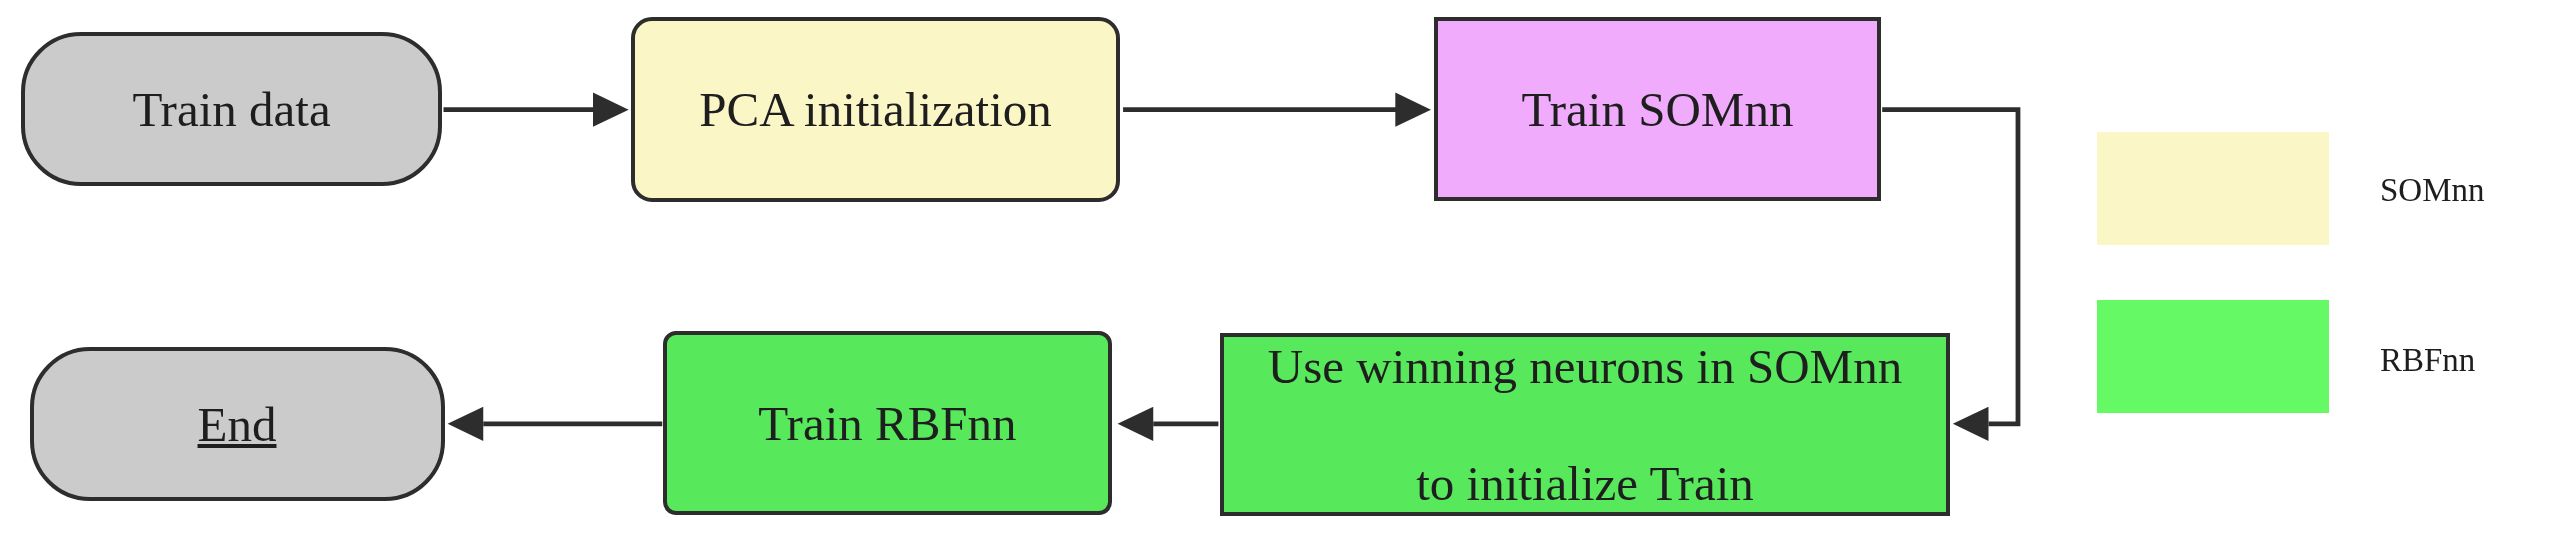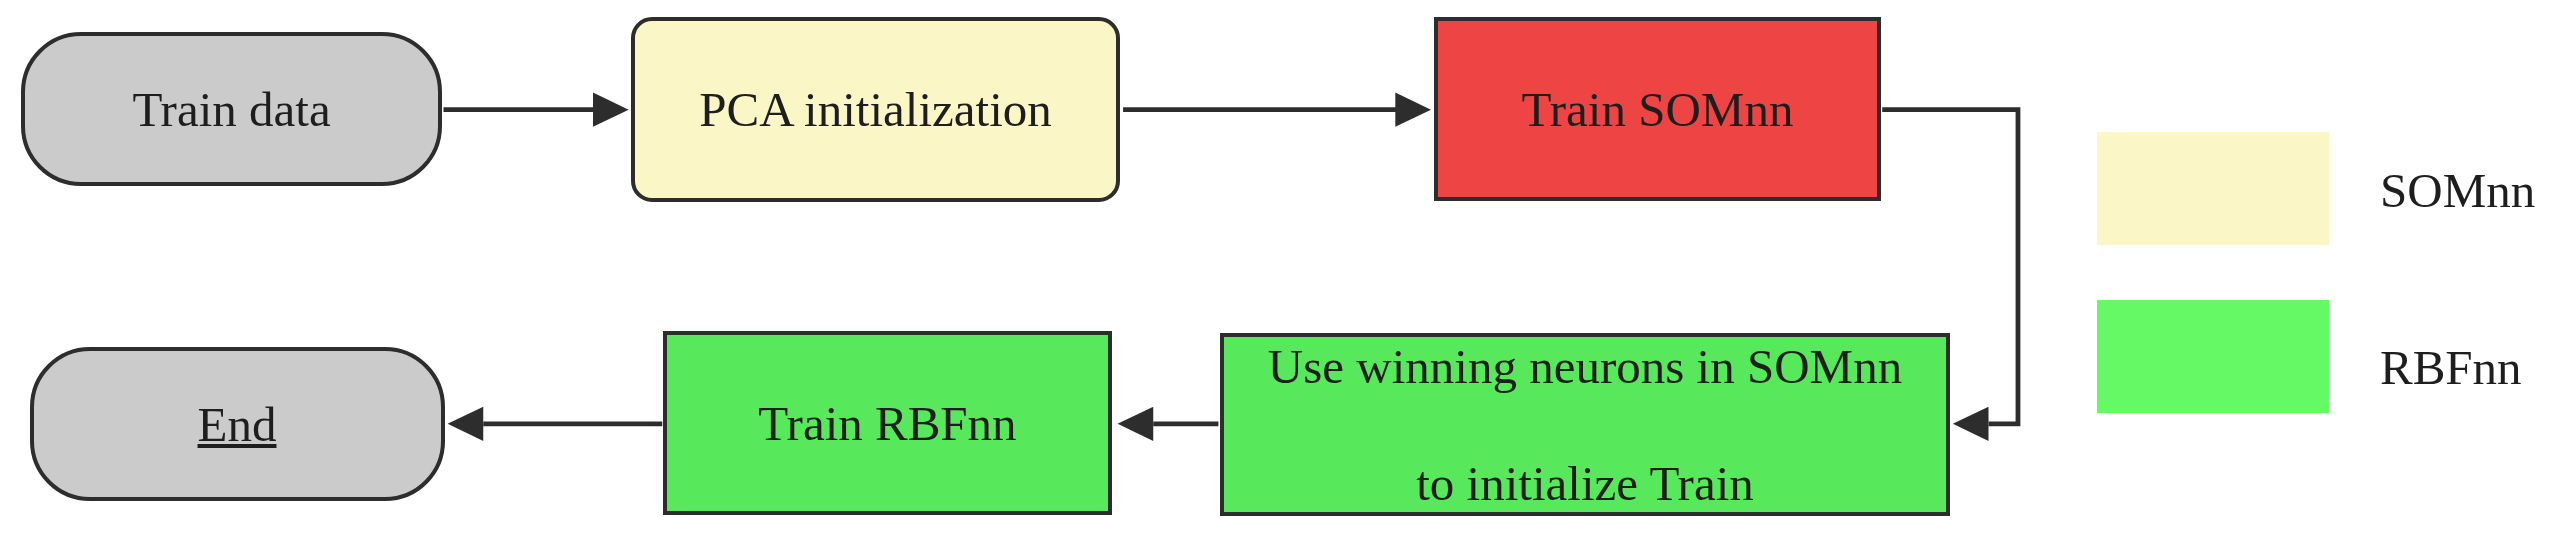--- a/index.html
+++ b/index.html
@@ -47,41 +47,41 @@
     line-height: 77px;
     letter-spacing: 0px;
   }
   .node-terminator {
     border-radius: 60px;
   }
   .node-train-data { left: 21px;  top: 32px;  width: 421px;  height: 154px; }
   .node-pca        { left: 631px; top: 17px;  width: 489px;  height: 185px; }
   .node-somnn      { left: 1434px;top: 17px;  width: 447px;  height: 184px; }
   .node-end        { left: 29.5px;  top: 347px; width: 415px;  height: 154px; }
-  .node-rbfnn      { left: 663px; top: 331px; width: 449px;  height: 184px; }
+  .node-rbfnn      { left: 663px; top: 331px; width: 449px;  height: 184px; border-radius: 13px; }
   .node-use-win    { left: 1220px;top: 333px; width: 730px; height: 183px; flex-direction: column; }
   
   .legend-swatch {
     position: absolute;
     width: 232px;
     height: 113px;
   }
   .legend-swatch-somnn { left: 2097px; top: 132px; }
   .legend-swatch-rbfnn { left: 2097px; top: 300px; }
   .legend-label {
     position: absolute;
     left: 2380px;
     height: 113px;
     display: flex;
     align-items: center;
-    font-size: 49px;
+    font-size: 33px;
     white-space: nowrap;
   }
   .legend-label-somnn { top: 134px; }
-  .legend-label-rbfnn { top: 311px; }
+  .legend-label-rbfnn { top: 304px; }
 </style>
 </head>
 <body>
 
 <div class="canvas">
 
   <svg class="edges-layer" viewBox="0 0 3755 786">
     <g>
       <path class="edge-line" d="M646 160 H866"></path>
       <polygon class="edge-head" points="916,160 864,135 864,185"></polygon>
@@ -105,21 +105,21 @@
   </svg>
 
   <div class="node node-terminator node-train-data" style="background: rgb(203, 203, 203);">
     <span>Train data</span>
   </div>
 
   <div class="node node-pca" style="background: rgb(251, 246, 198); border-radius: 21px;">
     <span>PCA initialization</span>
   </div>
 
-  <div class="node node-somnn" style="background: #ef4444;">
+  <div class="node node-somnn" style="background: #f0abfc;">
     <span>Train SOMnn</span>
   </div>
 
   <div class="node node-use-win" style="background: rgb(88, 232, 92); gap: 40px;">
     <div>Use winning neurons in SOMnn</div>
     <div>to initialize Train</div>
   </div>
 
   <div class="node node-rbfnn" style="background: rgb(88, 232, 92);">
     <span>Train RBFnn</span>

